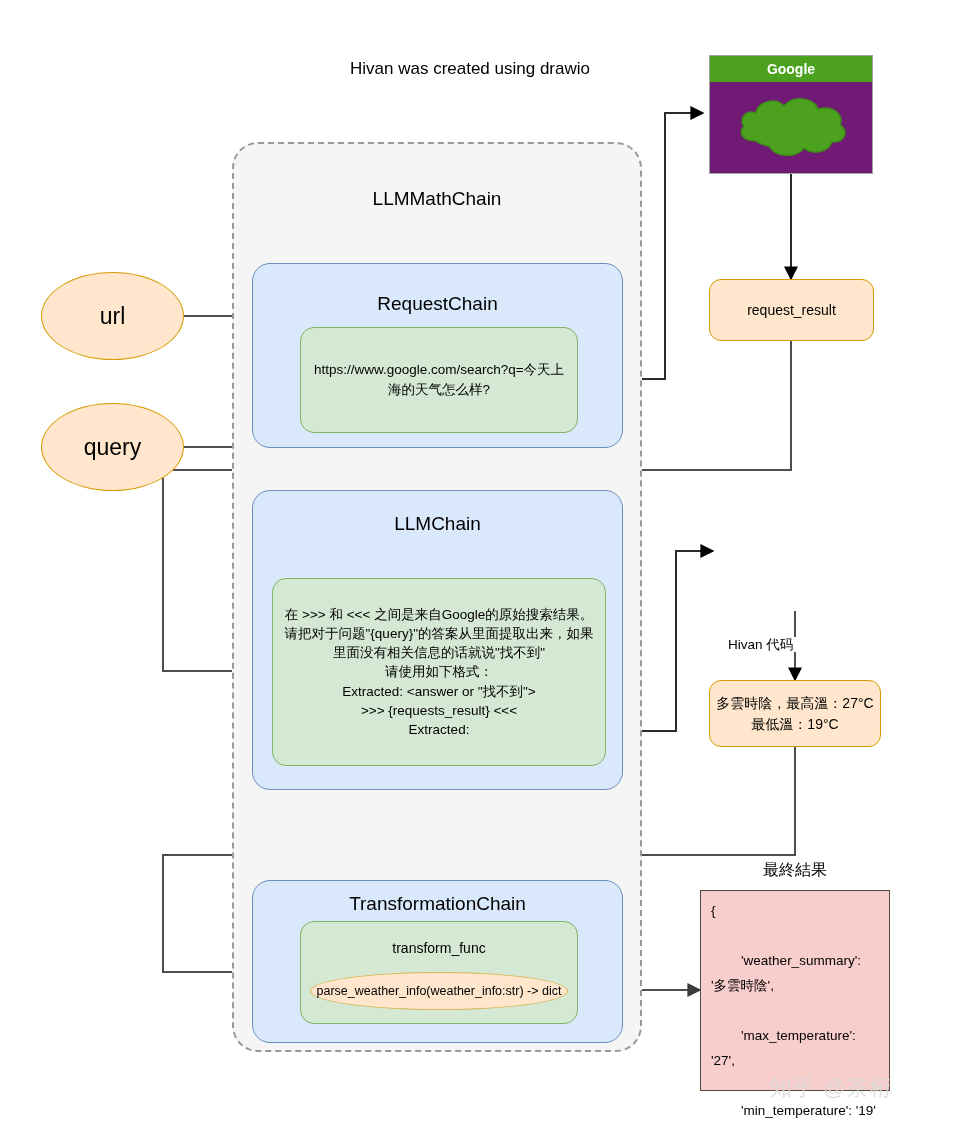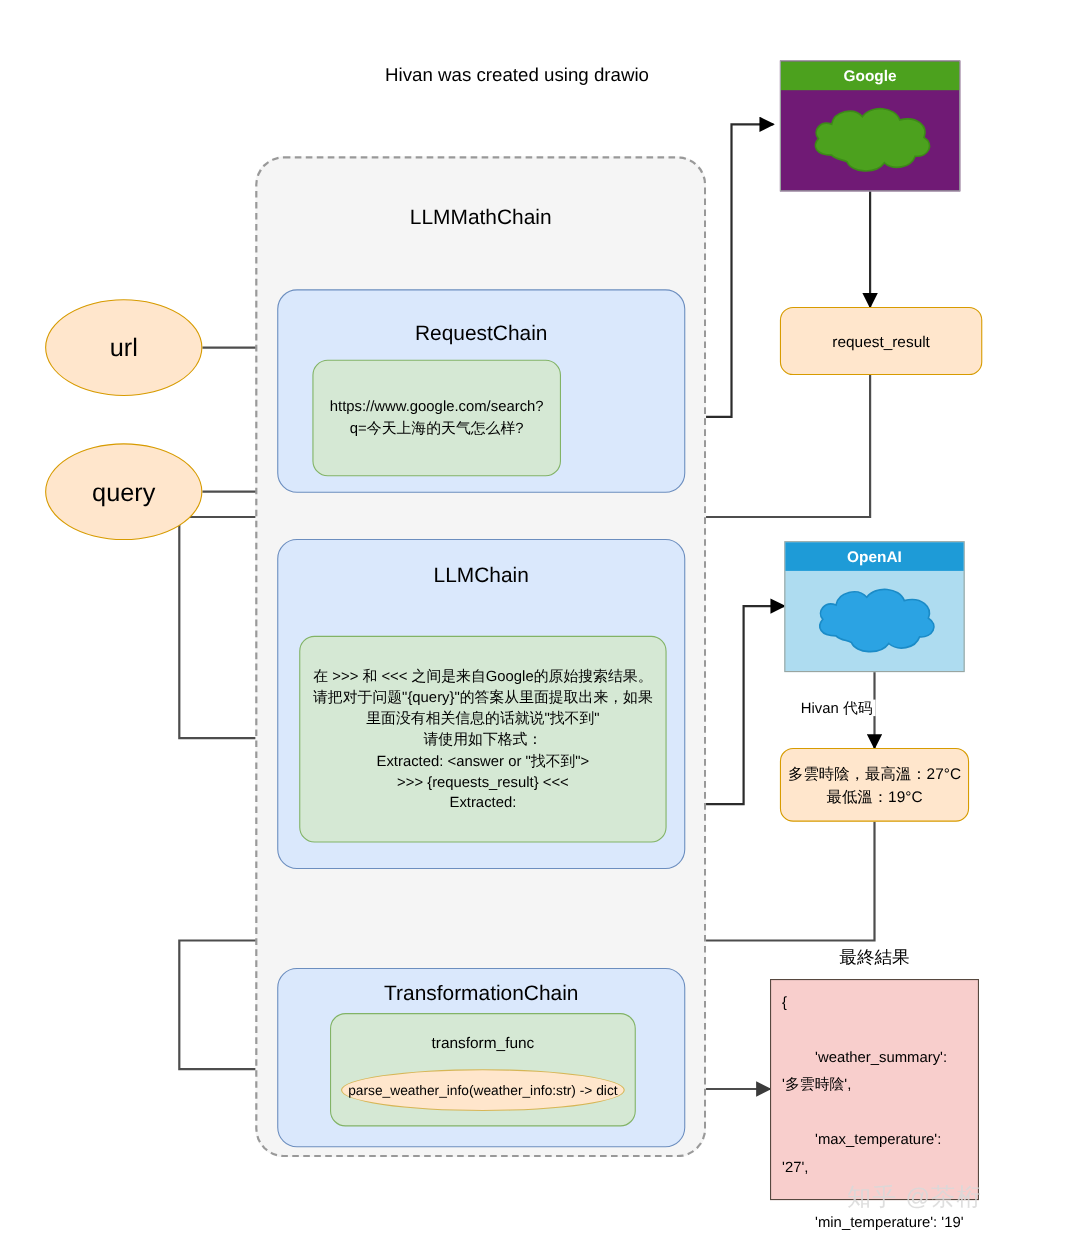--- a/index.html
+++ b/index.html
@@ -210,21 +210,21 @@
   <div class="abs ellipse center-txt" style="left:41px; top:272px; width:143px; height:88px;">
     <span class="ellipse-label">url</span>
   </div>
   <div class="abs ellipse center-txt" style="left:41px; top:403px; width:143px; height:88px;">
     <span class="ellipse-label">query</span>
   </div>
 
   <div class="abs chain-box" style="left:252px; top:263px; width:371px; height:185px;">
     <div class="chain-title" style="top:29px;">RequestChain</div>
   </div>
-  <div class="abs green-box center-txt" style="left:284px; top:327px; width:226px; height:106px;">
+  <div class="abs green-box center-txt" style="left:300px; top:327px; width:278px; height:106px;">
     <div class="url-text">https://www.google.com/search?q=今天上海的天气怎么样?</div>
   </div>
 
   <div class="abs chain-box" style="left:252px; top:490px; width:371px; height:300px;">
     <div class="chain-title" style="top:22px;">LLMChain</div>
   </div>
   <div class="abs green-box center-txt" style="left:272px; top:578px; width:334px; height:188px;">
     <div class="prompt-text">在 &gt;&gt;&gt; 和 &lt;&lt;&lt; 之间是来自Google的原始搜索结果。
 请把对于问题"{query}"的答案从里面提取出来，如果里面没有相关信息的话就说"找不到"
 请使用如下格式：
@@ -245,32 +245,24 @@
 
   <div class="abs svc-box" style="left:709px; top:55px; width:164px; height:119px; background:#701a75;">
     <div class="svc-header" style="background:#4ca11e;">Google</div>
     <div class="svc-body">
       <svg class="svc-cloud" width="122" height="70" viewBox="0 0 122 70">
         <path d="M26 48 C12 48 8 40 14 33 C8 26 16 16 26 20 C28 8 46 4 54 13 C62 2 84 4 88 16 C104 12 114 22 110 32 C120 38 114 50 102 49 C98 60 82 62 74 55 C66 66 44 64 40 54 C36 52 30 52 26 48 Z" fill="#4ca11e" stroke="#3d8a18" stroke-width="1.5"></path>
       </svg>
     </div>
   </div>
 
-  <div class="abs orange-box center-txt" style="left:709px; top:279px; width:184px; height:62px;justify-content:center;">
+  <div class="abs orange-box center-txt" style="left:709px; top:279px; width:165px; height:62px;justify-content:center;">
     <div class="orange-text">request_result</div>
   </div>
 
-  <div class="abs svc-box" style="left:713px; top:492px; width:164px; height:119px; background:#aedcf0;">
-    <div class="svc-header" style="background:#1e9bd7;">OpenAI</div>
-    <div class="svc-body">
-      <svg class="svc-cloud" width="122" height="70" viewBox="0 0 122 70">
-        <path d="M26 48 C12 48 8 40 14 33 C8 26 16 16 26 20 C28 8 46 4 54 13 C62 2 84 4 88 16 C104 12 114 22 110 32 C120 38 114 50 102 49 C98 60 82 62 74 55 C66 66 44 64 40 54 C36 52 30 52 26 48 Z" fill="#2ba3e3" stroke="#1b8bc7" stroke-width="1.5"></path>
-      </svg>
-    </div>
-  </div>
 
   <div class="abs" style="left:725px; top:635px;">
     <span class="edge-label">Hivan 代码</span>
   </div>
 
   <div class="abs orange-box center-txt" style="left:709px; top:680px; width:172px; height:67px;">
     <div class="orange-text">多雲時陰，最高溫：27°C
 最低溫：19°C</div>
   </div>
 

